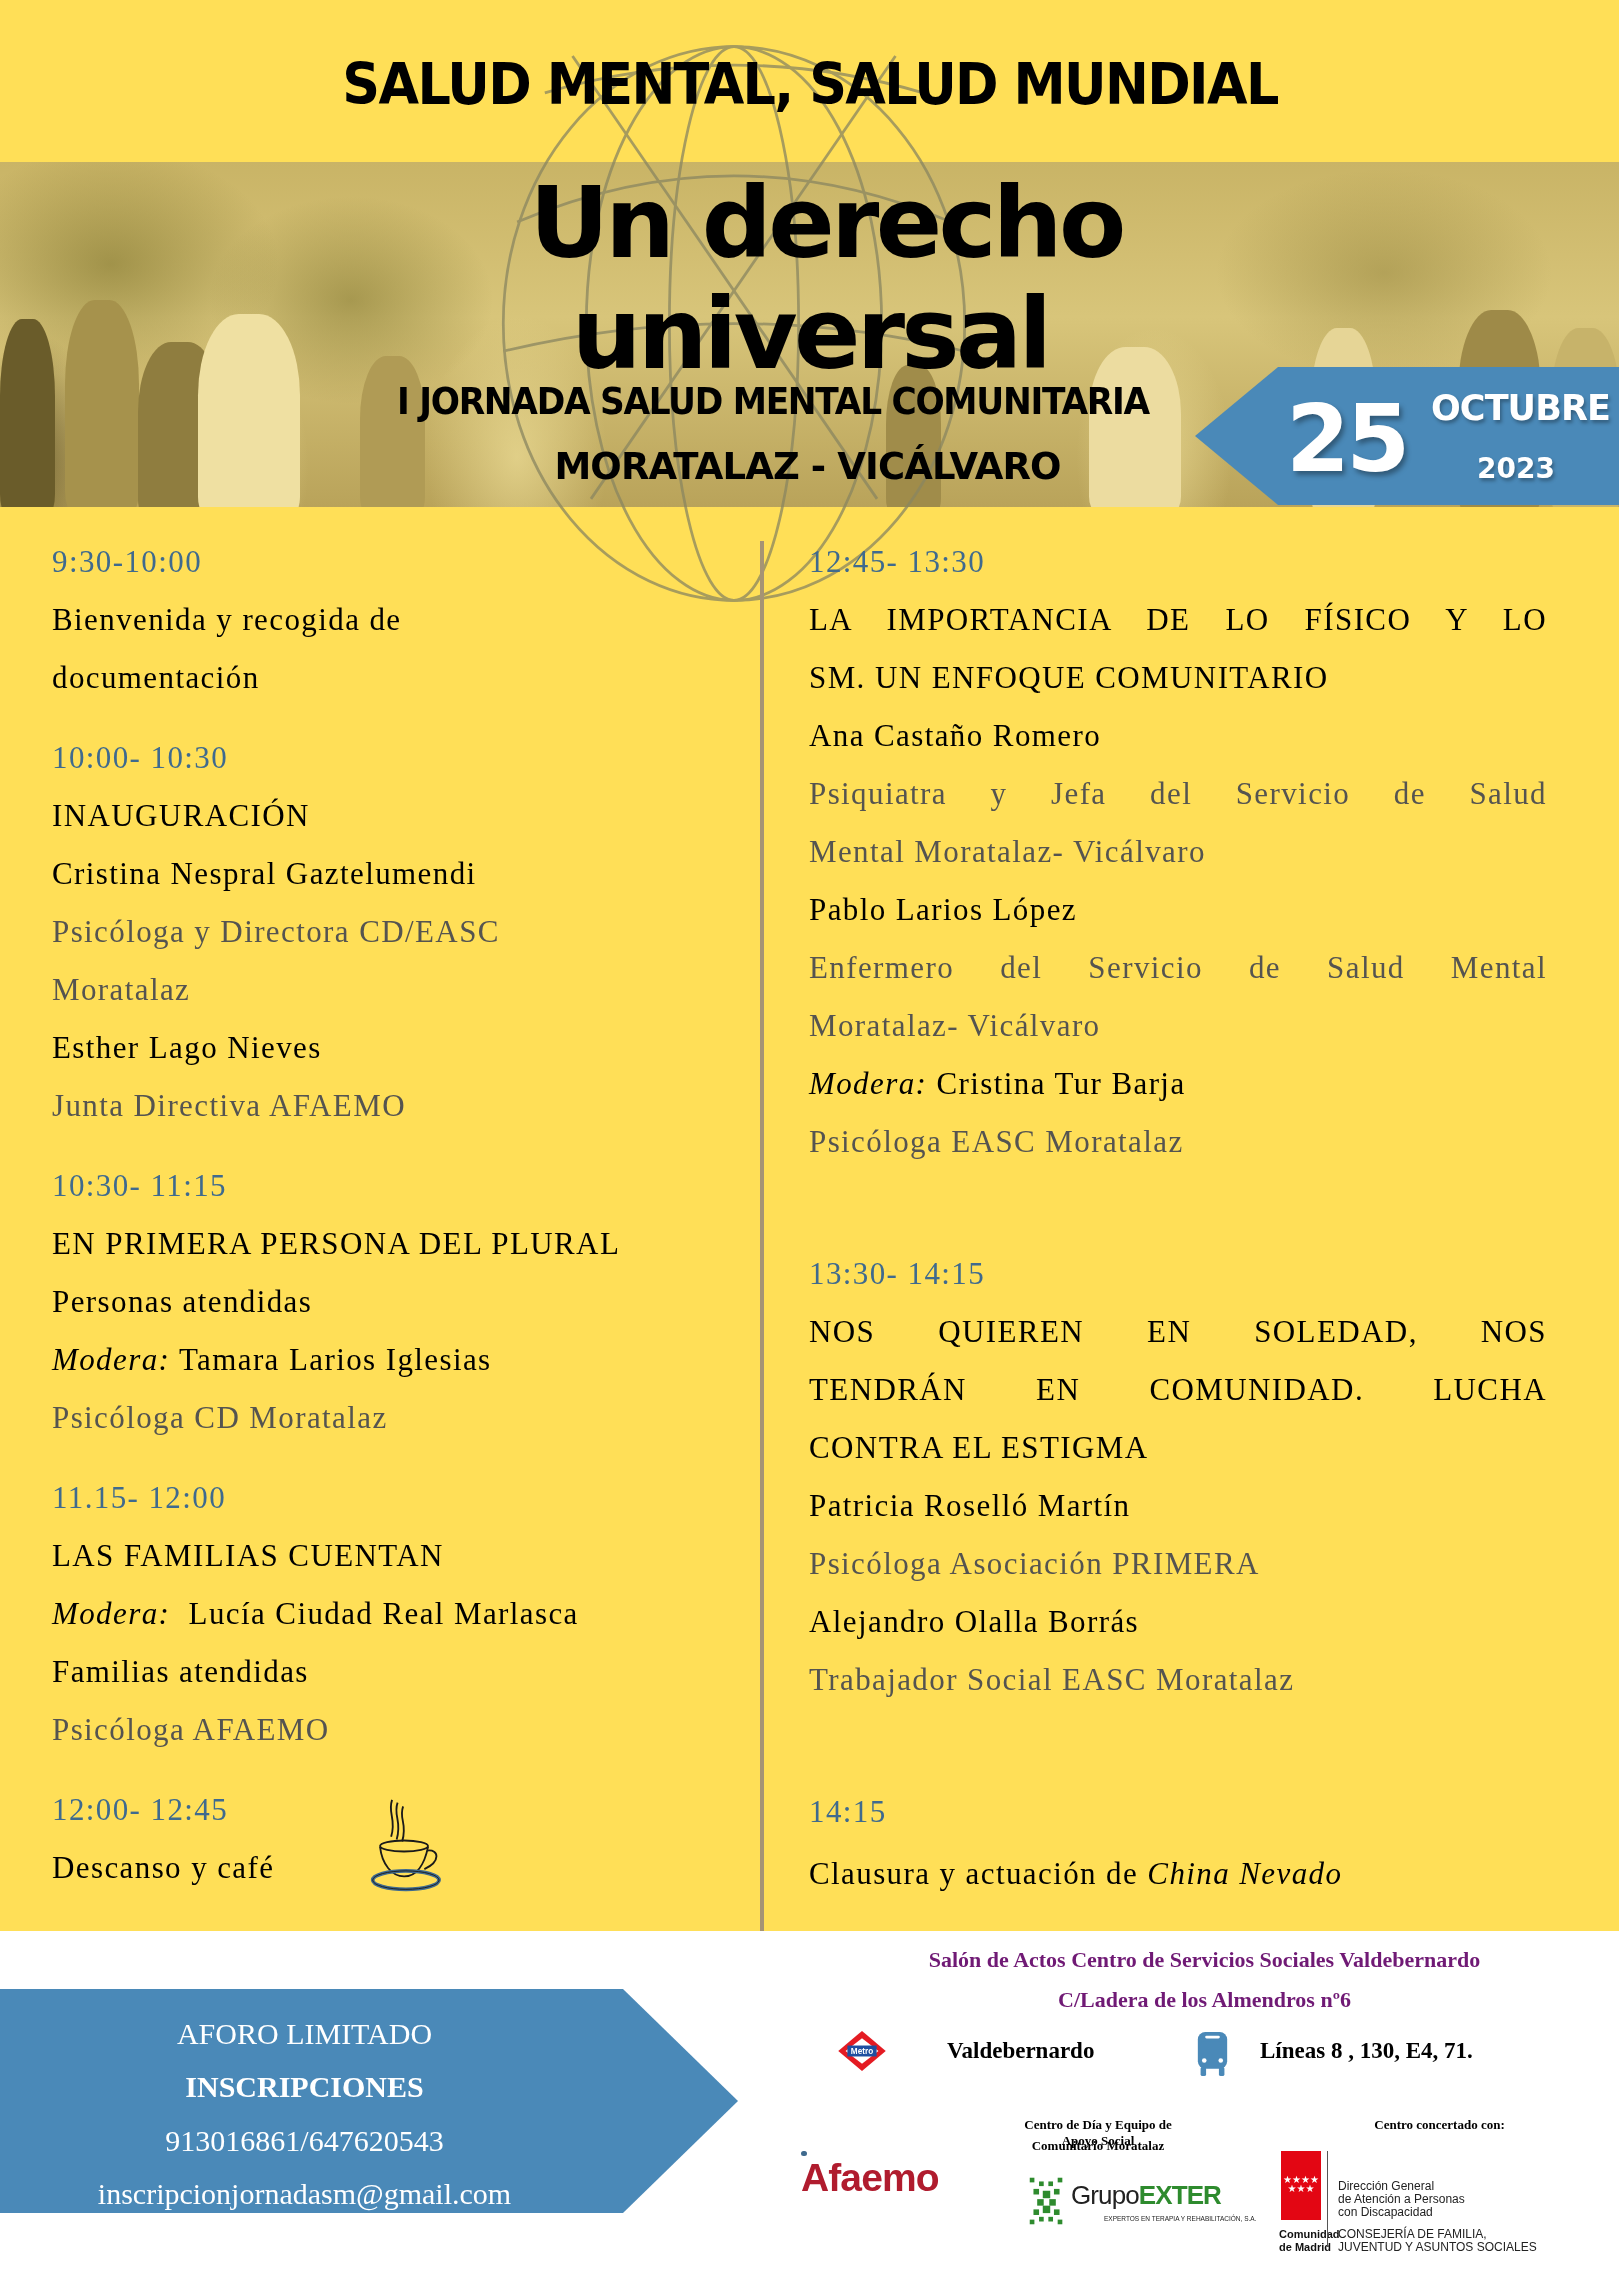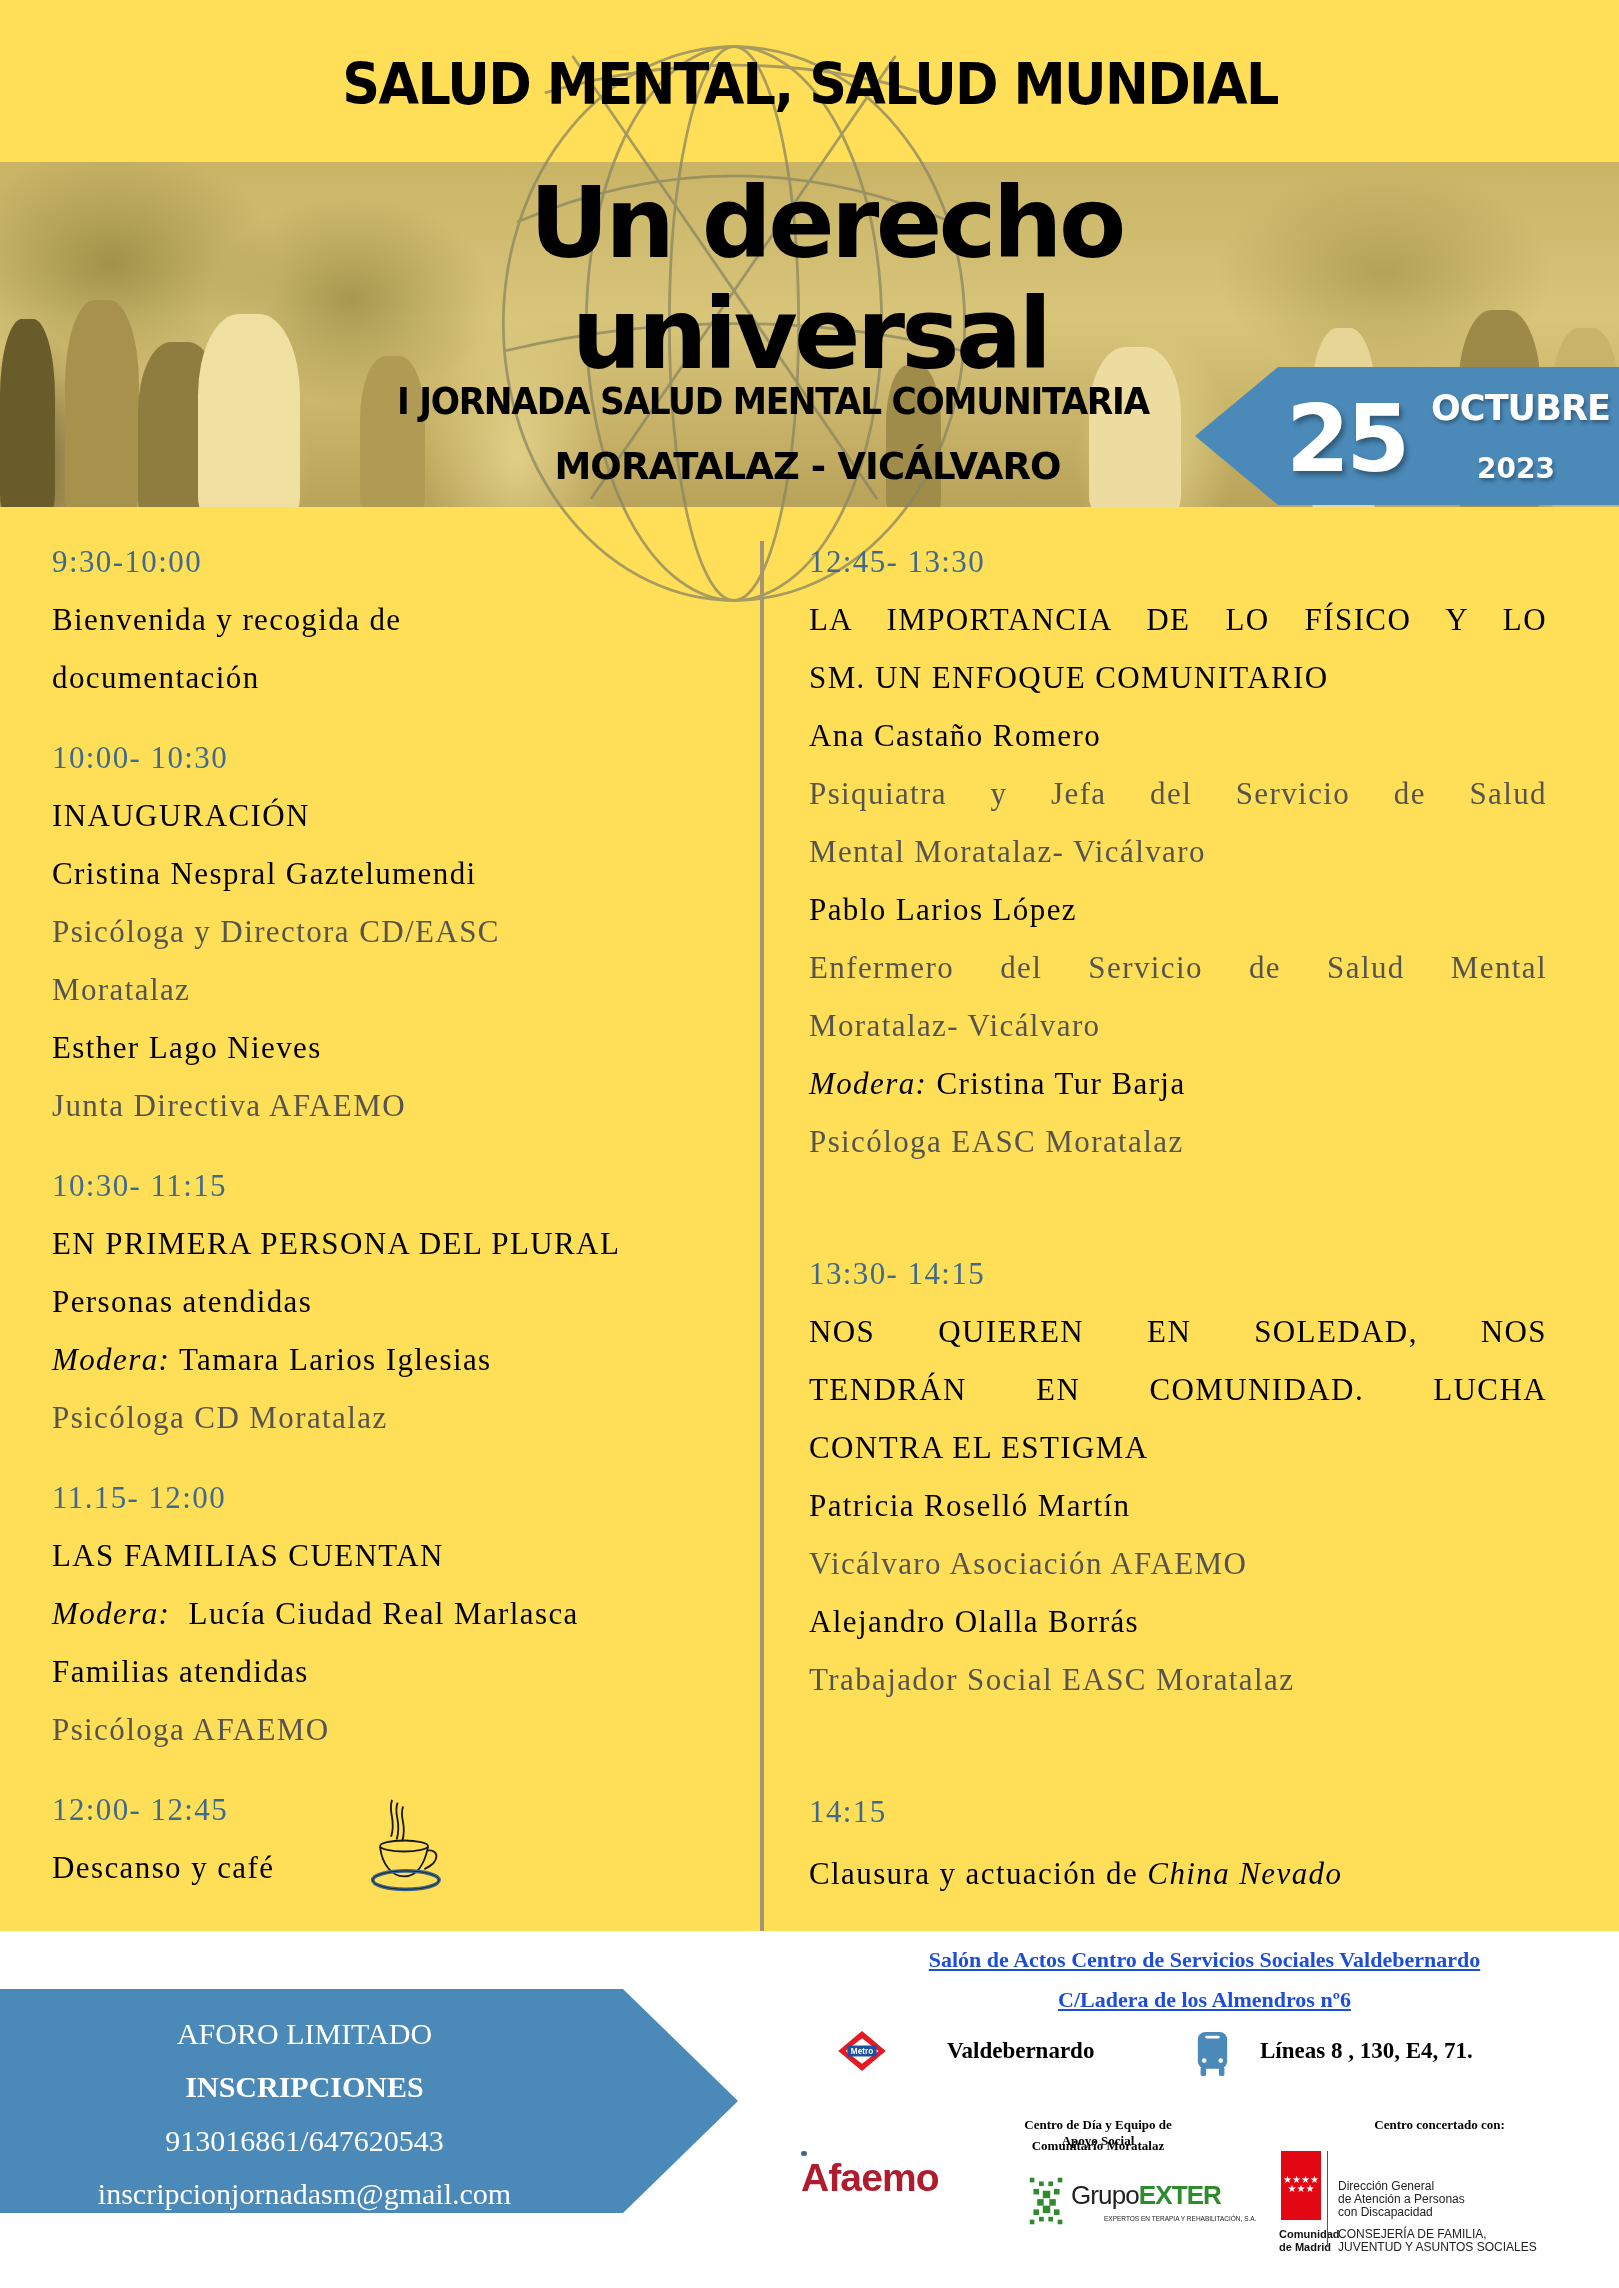--- a/index.html
+++ b/index.html
@@ -48,21 +48,21 @@
     .gap { height:22px; }
     .gap-lg { height:74px; }
     em { font-style:italic; }
 
     #coffee-icon { left:369px; top:1795px; width:83px; height:102px; }
 
     #reg-arrow { left:0; top:1989px; width:738px; height:224px; background:#4A89B8;
       clip-path:polygon(0 0, 623px 0, 100% 50%, 623px 100%, 0 100%); }
     .reg-line { position:absolute; left:0; width:609px; text-align:center; color:#fff; font-family:"Liberation Serif", serif; font-size:30px; }
 
-    .venue { position:absolute; font-family:"Liberation Serif", serif; color:#1d4ed8; font-size:22px; text-align:center; width:831px; left:789px; font-weight:bold;text-decoration:underline; }
+    .venue { position:absolute; font-family:"Liberation Serif", serif; color:#701a75; font-size:22px; text-align:center; width:831px; left:789px; font-weight:bold; }
     .transport { position:absolute; font-family:"Liberation Serif", serif; font-size:23px; color:#000; font-weight:bold; }
     .small-label { position:absolute; font-family:"Liberation Serif", serif; font-size:13px; color:#000; font-weight:bold; text-align:center; }
     .sans-small { font-family:"Liberation Sans", sans-serif; color:#222; }
   </style>
 </head>
 <body>
 
 <div id="top-band" class="abs"></div>
 <div id="photo-band" class="abs">
   <div class="photo-figure" style="left:0;top:157px;width:55px;height:194px;background:#6a5c2a;"></div>
@@ -170,21 +170,21 @@
     <div class="line person"><em>Modera:</em> <span>Cristina Tur Barja</span></div>
     <div class="line role">Psicóloga EASC Moratalaz</div>
   </div>
   <div class="gap-lg"></div>
   <div>
     <div class="line time">13:30- 14:15</div>
     <div class="line title justify">NOS QUIEREN EN SOLEDAD, NOS</div>
     <div class="line title justify">TENDRÁN EN COMUNIDAD. LUCHA</div>
     <div class="line title">CONTRA EL ESTIGMA</div>
     <div class="line person">Patricia Roselló Martín</div>
-    <div class="line role">Vicálvaro Asociación AFAEMO</div>
+    <div class="line role">Psicóloga Asociación PRIMERA</div>
     <div class="line person">Alejandro Olalla Borrás</div>
     <div class="line role">Trabajador Social EASC Moratalaz</div>
   </div>
   <div class="gap-lg"></div>
   <div>
     <div class="line time">14:15</div>
     <div class="line body" style="margin-top:3.7px;"><span>Clausura y actuación de </span><em>China Nevado</em></div>
   </div>
 </div>
 

